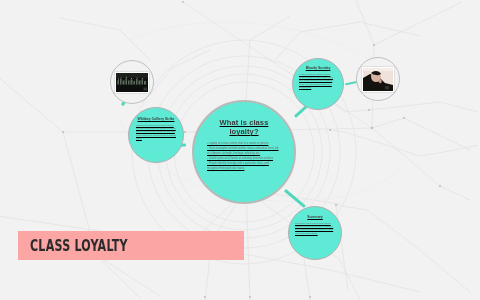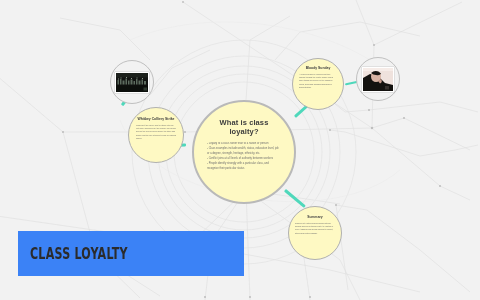--- a/index.html
+++ b/index.html
@@ -24,25 +24,26 @@
     position: absolute;
     inset: 0;
     width: 480px;
     height: 300px;
   }
 
   
   .bubble {
     position: absolute;
     border-radius: 50%;
-    background: #fef9c3;
+    background: #5eead4;
     box-sizing: border-box;
     display: flex;
     flex-direction: column;
     align-items: center;
+    text-decoration: underline;
   }
   .bubble-main {
     left: 192px;
     top: 100px;
     width: 104px;
     height: 104px;
     border: 2px solid #b9b9b9;
     padding: 16px 13px 0 13px;
   }
   .bubble-sm {
@@ -142,22 +143,22 @@
     background: #4fd8bb;
     border-radius: 1px;
   }
 
   
   .title-banner {
     position: absolute;
     left: 18px;
     top: 231px;
     width: 226px;
-    height: 45px;
-    background: #3b82f6;
+    height: 29px;
+    background: #fca5a5;
     display: flex;
     align-items: center;
     text-align: right;
   }
   .title-banner .t-text {
     font-family: "DejaVu Sans Condensed", "Liberation Sans Narrow", "Liberation Sans", sans-serif;
     font-weight: bold;
     font-size: 15px;
     letter-spacing: 0.3px;
     color: #2b2b2b;

